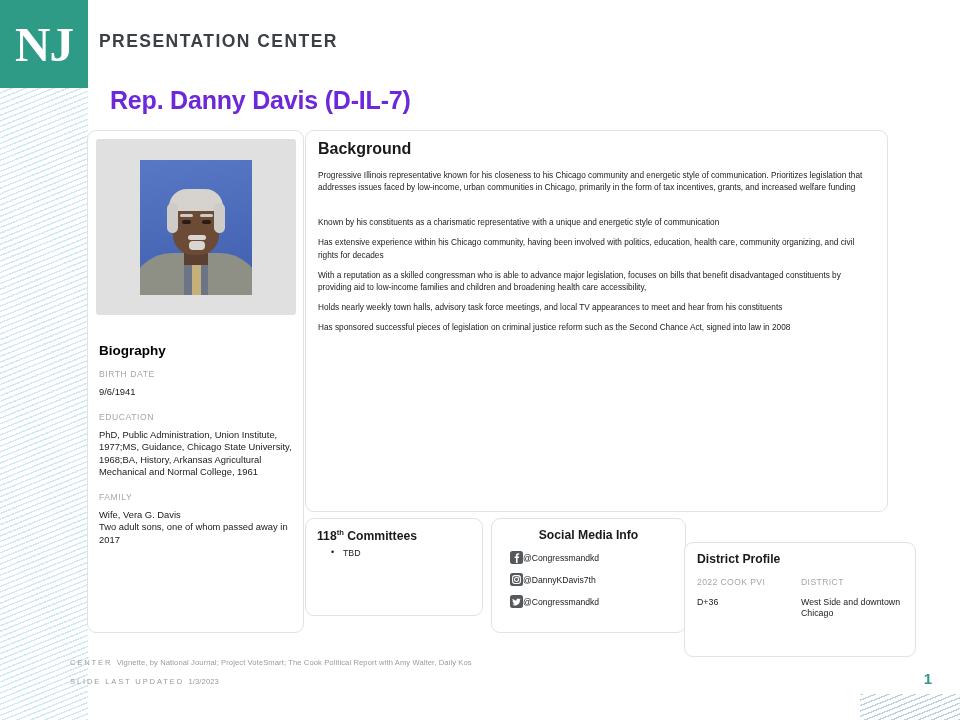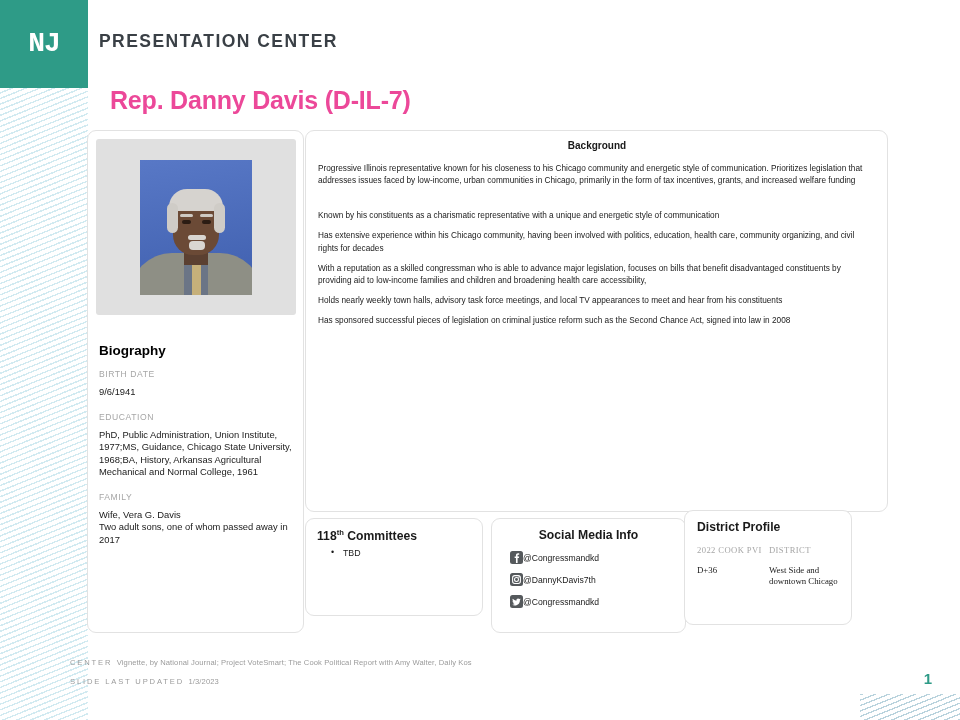--- a/index.html
+++ b/index.html
@@ -45,42 +45,42 @@
   .logo-box {
     position: absolute;
     left: 0; top: 0;
     width: 88px; height: 88px;
     background: #2e9b87;
     display: flex;
     align-items: center;
     justify-content: center;
   }
   .logo-text {
-    font-family: Liberation Mono, monospace;
+    font-family: Liberation Serif, serif;
     font-weight: bold;
-    font-size: 28px;
+    font-size: 49px;
     color: #ffffff;
     letter-spacing: -1px;
     line-height: 1;
   }
   .brand {
     position: absolute;
     left: 99px; top: 31px;
     font-size: 17.5px;
     font-weight: bold;
     letter-spacing: 1.45px;
     color: #3a4046;
   }
   .page-title {
     position: absolute;
     left: 110px; top: 86px;
     font-size: 25px;
     font-weight: bold;
     letter-spacing: -0.2px;
-    color: #ec4899;
+    color: #6d28d9;
   }
 
   
   .card {
     position: absolute;
     background: #ffffff;
     border: 1px solid #e2e2e2;
     border-radius: 9px;
     box-sizing: border-box;
   }
@@ -148,21 +148,21 @@
     margin: 0 0 7px 0;
   }
   .bio-value {
     font-size: 9.4px; color: #1a1a1a; line-height: 1.33;
     margin: 0 0 13px 0;
   }
 
   
   #bg-card { left: 305px; top: 130px; width: 583px; height: 382px; }
   .bg-inner { position: absolute; left: 12px; top: 9px; right: 11px; }
-  .bg-head { font-size: 10px; font-weight: bold; margin: 0 0 12px 0; text-align: center; }
+  .bg-head { font-size: 16px; font-weight: bold; margin: 0 0 12px 0; }
   .bg-para {
     font-size: 8.25px; line-height: 1.47; color: #1a1a1a;
     margin: 0 0 8px 0;
   }
   .bg-gap { height: 15px; }
 
   
   #com-card { left: 305px; top: 518px; width: 178px; height: 98px; }
   .com-inner { position: absolute; left: 11px; top: 9px; right: 9px; }
   .com-head { font-size: 12.2px; font-weight: bold; margin: 0 0 4px 0; }
@@ -184,24 +184,24 @@
     margin: 0 0 9px 18px;
   }
   .soc-icon {
     width: 13px; height: 13px; border-radius: 2.5px;
     background: #55595c; flex: 0 0 auto;
     display: flex; align-items: center; justify-content: center;
   }
   .soc-handle { font-size: 8.6px; color: #1a1a1a; }
 
   
-  #dist-card { left: 684px; top: 510px; width: 168px; height: 115px; }
+  #dist-card { left: 684px; top: 542px; width: 232px; height: 115px; }
   .dist-inner { position: absolute; left: 12px; top: 9px; right: 10px; }
   .dist-head { font-size: 12.2px; font-weight: bold; margin: 0 0 11px 0; }
-  .dist-grid { display: flex; font-family: Liberation Serif, serif; }
+  .dist-grid { display: flex; }
   .dist-col { width: 50%; }
   .dist-label {
     font-size: 8.6px; color: #a6a6a6; letter-spacing: .4px;
     line-height: 1.25; margin: 0 0 9px 0;
   }
   .dist-value { font-size: 8.8px; color: #1a1a1a; line-height: 1.3; margin: 0; }
 
   
   .footer { position: absolute; left: 70px; }
   #footer-source { top: 651px; }

